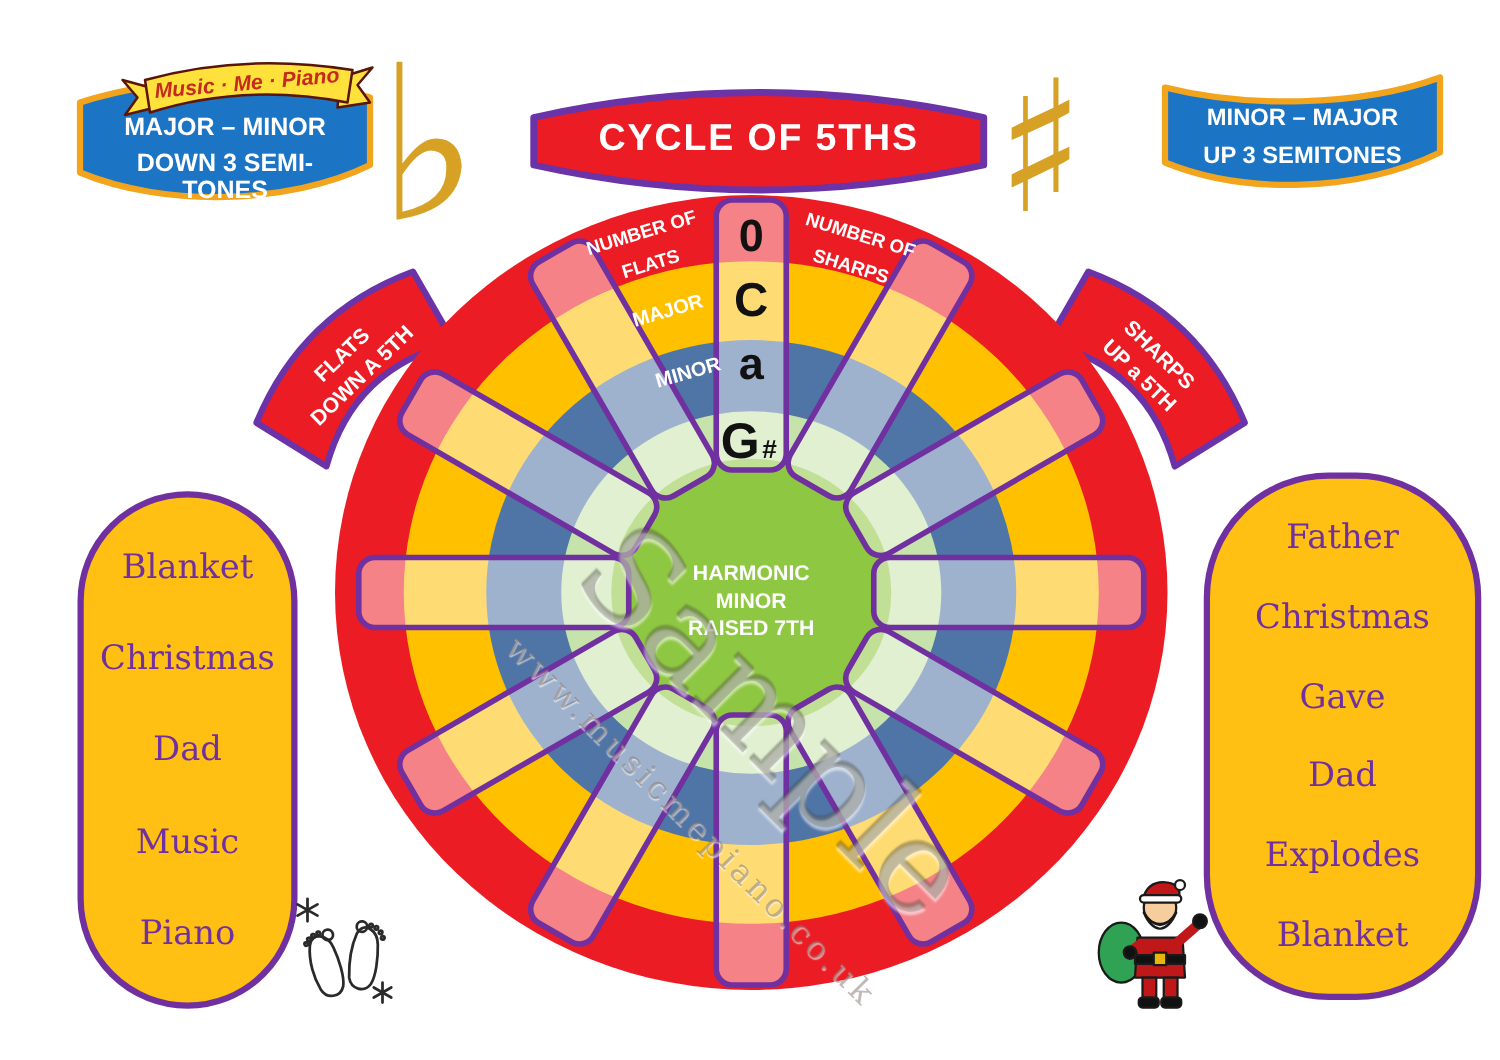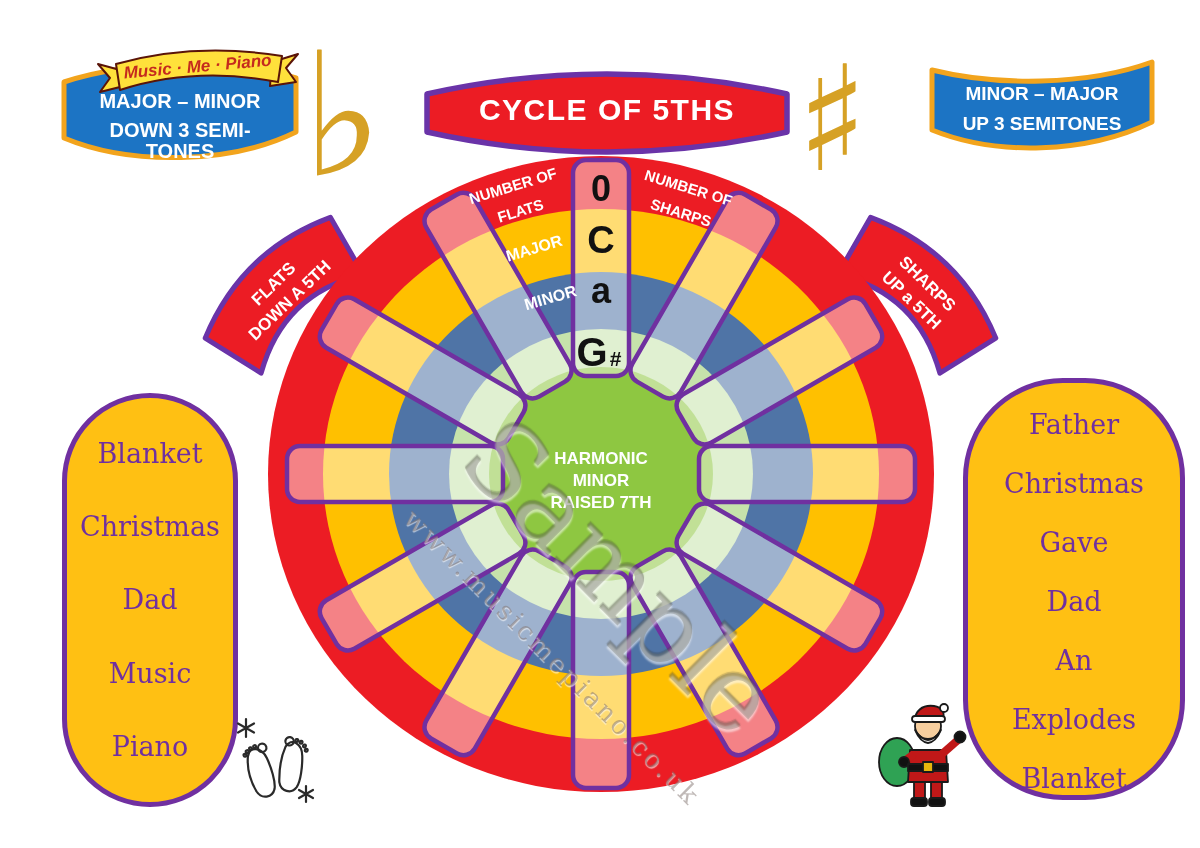--- a/index.html
+++ b/index.html
@@ -136,21 +136,20 @@
   <div>Dad</div>
   <div>Music</div>
   <div>Piano</div>
 </div>
 
 <div id="pill-sharps" class="abs pill">
   <div>Father</div>
   <div>Christmas</div>
   <div>Gave</div>
   <div>Dad</div>
-  <div>An</div>
   <div>Explodes</div>
   <div>Blanket</div>
 </div>
 
 <div id="wm-sample" class="abs">Sample</div>
 <div id="wm-url" class="abs">www.musicmepiano.co.uk</div>
 
 <svg id="footprints" class="abs" width="105" height="108" viewBox="0 0 105 108">
   <g stroke="#2a2a2a" stroke-width="2.2" fill="none" stroke-linecap="round">
     <g transform="translate(24,26)">

